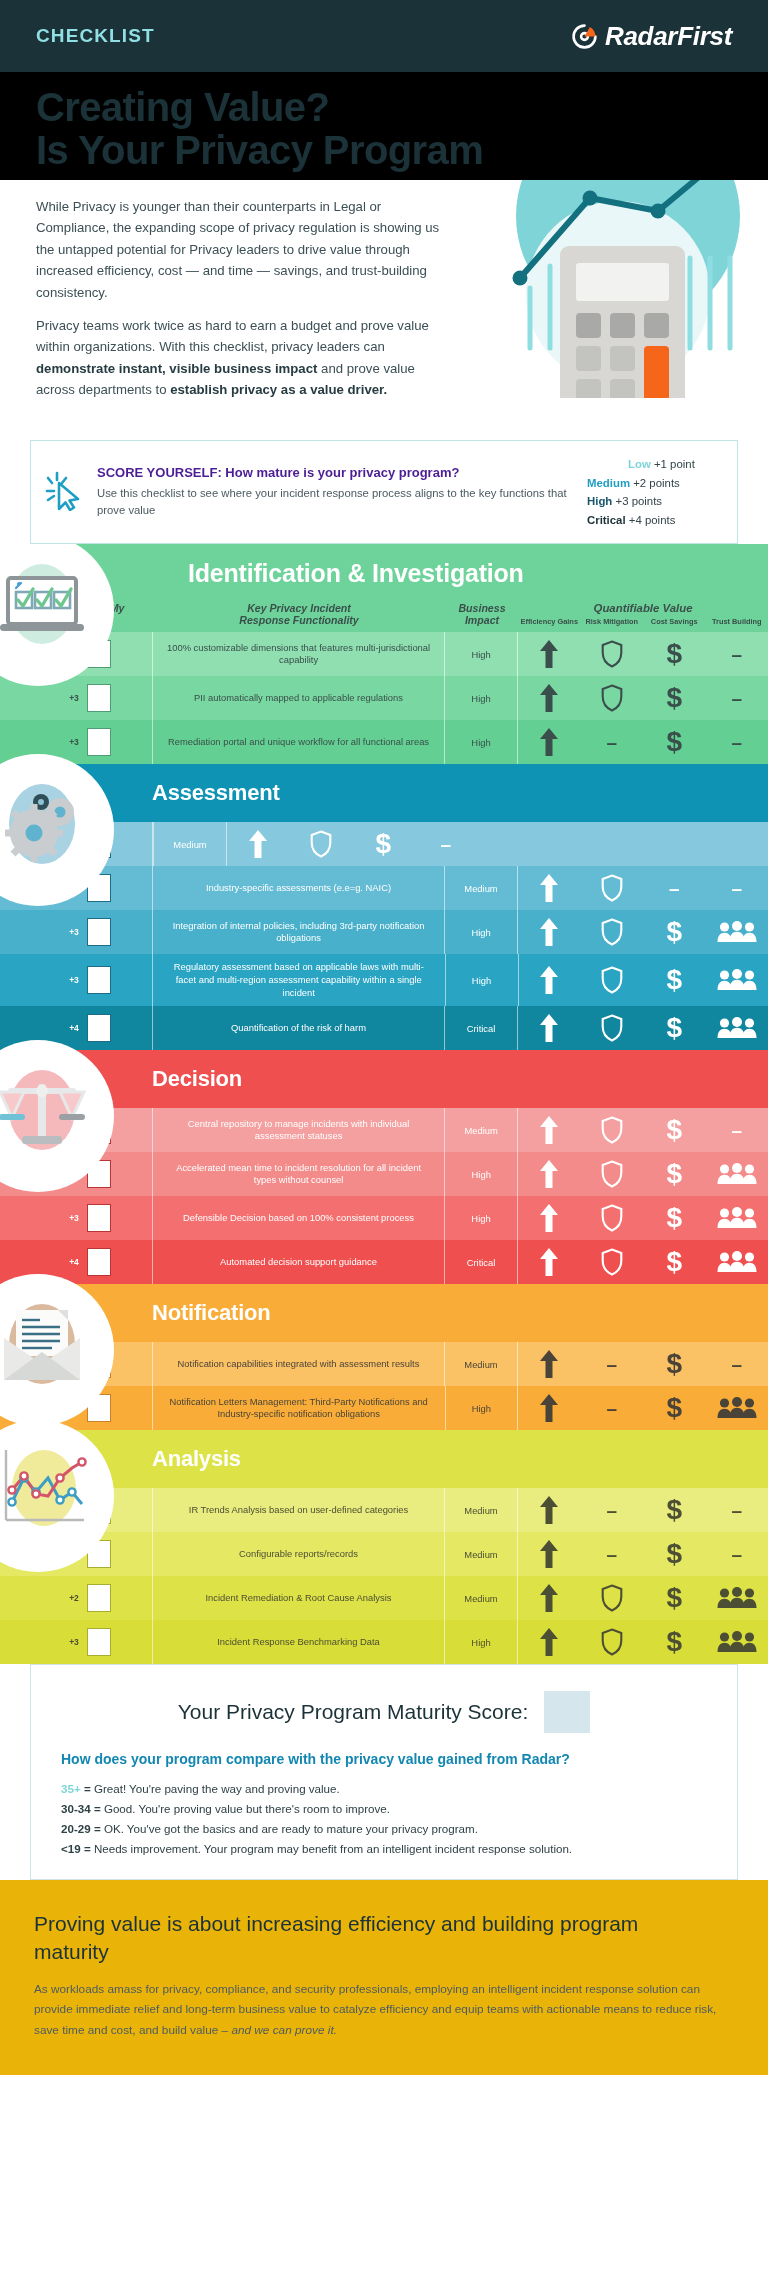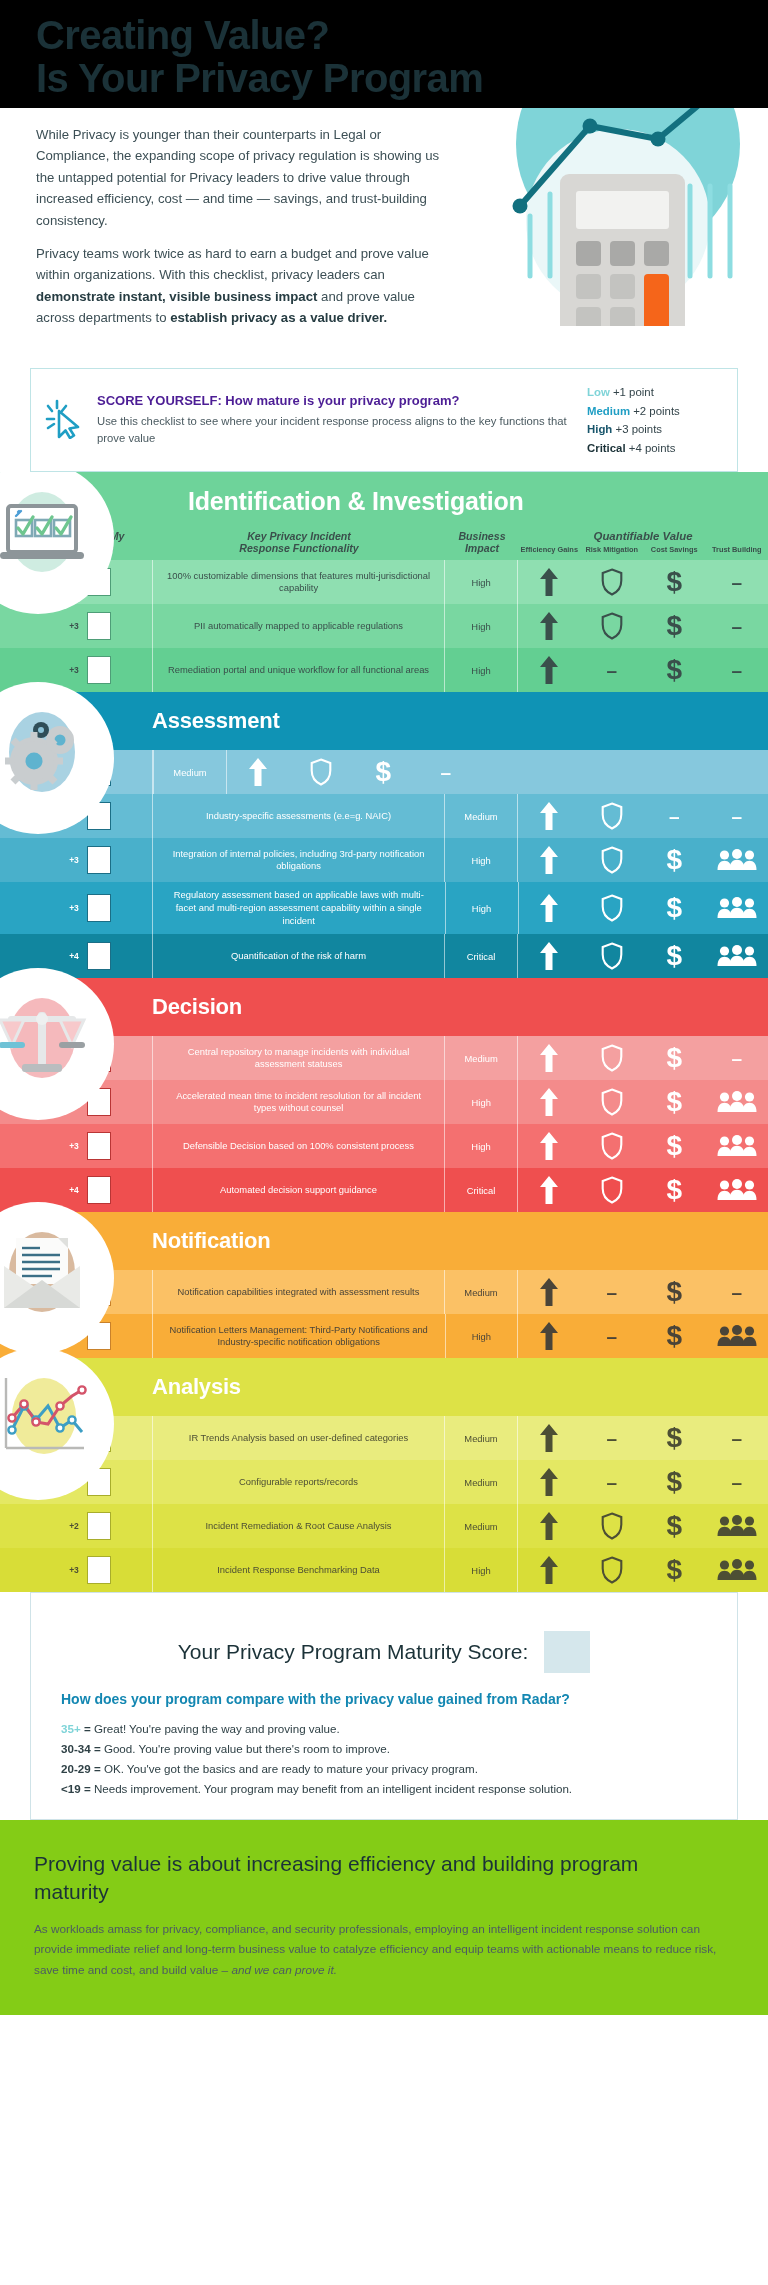--- a/index.html
+++ b/index.html
@@ -58,21 +58,21 @@
     display:flex; align-items:center; gap:14px; padding:14px 18px 14px 14px;
   }
   .cursor-ico { width:38px; flex:0 0 38px; }
   .score-mid { flex:1 1 auto; }
   .score-h {
     color:#4c1d95; font-size:13px; font-weight:bold; margin-bottom:5px;
   }
   .score-sub { color:#4a5a60; font-size:11.3px; line-height:1.5; }
   .score-key { flex:0 0 132px; font-size:11.4px; line-height:1.62; color:#33444a; }
   .score-key .k { font-weight:bold; }
-  .score-key .k.low { color:#7fd4d8; }
+  .score-key .k.low { color:#7fd4d8;margin-left:41px; }
   .score-key .k.med { color:#1f9ec4; }
   .score-key .k.high { color:#18556b; }
   .score-key .k.crit { color:#1b3238; }
 
   
   .section { position:relative; }
   .sec-head { position:relative; height:58px; }
   .sec-title {
     position:absolute; left:152px; top:50%; transform:translateY(-50%);
     color:#fff; font-size:22px; font-weight:bold; letter-spacing:-0.2px;
@@ -110,45 +110,58 @@
   .cell-imp { flex:0 0 72px; font-size:9.4px; }
   .cell-val { flex:0 0 250px; }
   .vi { flex:1 1 0; display:flex; align-items:center; justify-content:center; height:100%; }
   .vi svg { display:block; }
   .dash { font-size:19px; font-weight:bold; line-height:0.6; }
   .vsep { width:1px; align-self:stretch; }
 
   
   .maturity-wrap { position:relative; padding:0 30px; }
   .maturity {
-    background:#fff; border:1.5px solid #cfe3e8; padding:38px 30px 20px 30px;
+    background:#fff; border:1.5px solid #cfe3e8; padding:26px 30px 20px 30px;
   }
   .mat-top {
     display:flex; align-items:center; justify-content:center; gap:16px; margin-bottom:18px;
   }
   .mat-top h2 { font-size:21px; font-weight:normal; color:#1b3238; }
   .mat-blank { width:46px; height:42px; background:#d5e7ec; }
   .mat-q { color:#1387b2; font-size:14px; font-weight:bold; margin-bottom:12px; }
   .mat-l { font-size:11.6px; line-height:1.72; color:#2f4146; }
   .mat-l b { font-weight:bold; }
   .mat-l .teal { color:#7fd4d8; }
 
   
-  .footer { padding:30px 50px 34px 34px; background:#84cc16; }
+  .footer { padding:30px 50px 34px 34px; background:#eab308; }
   .footer h2 {
     font-size:21px; line-height:1.32; color:#1b3238; font-weight:normal; margin-bottom:13px;
   }
   .footer p { font-size:11.8px; line-height:1.78; color:#4d5c62; }
   .footer p i { font-style:italic; }
 </style>
 </head>
 <body>
 
 <div class="page">
 
+  <div class="topbar">
+    <div class="kicker">CHECKLIST</div>
+    <div class="logo">
+      <span class="logo-mark">
+        <svg width="27" height="27" viewBox="0 0 27 27">
+          <path d="M13.5 2.6a10.9 10.9 0 1 0 10.9 10.9" fill="none" stroke="#ffffff" stroke-width="2.6" stroke-linecap="round"></path>
+          <circle cx="13.5" cy="13.5" r="3.4" fill="none" stroke="#ffffff" stroke-width="2.6"></circle>
+          <path d="M13.5 13.5 L24.4 13.5 A10.9 10.9 0 0 0 18.9 4.1 Z" fill="#f5651a"></path>
+        </svg>
+      </span>
+      <span class="logo-text">RadarFirst</span>
+    </div>
+  </div>
 
   <div class="hero">
 
     <div class="hero-art">
       <svg width="300" height="300" viewBox="0 0 300 300">
         <circle cx="160" cy="118" r="112" fill="#7fd4d8"></circle>
         <circle cx="150" cy="195" r="92" fill="#eaf7f8"></circle>
         <g stroke="#8ddde1" stroke-width="5" stroke-linecap="round">
           <line x1="62" y1="190" x2="62" y2="250"></line>
           <line x1="82" y1="168" x2="82" y2="250"></line>

